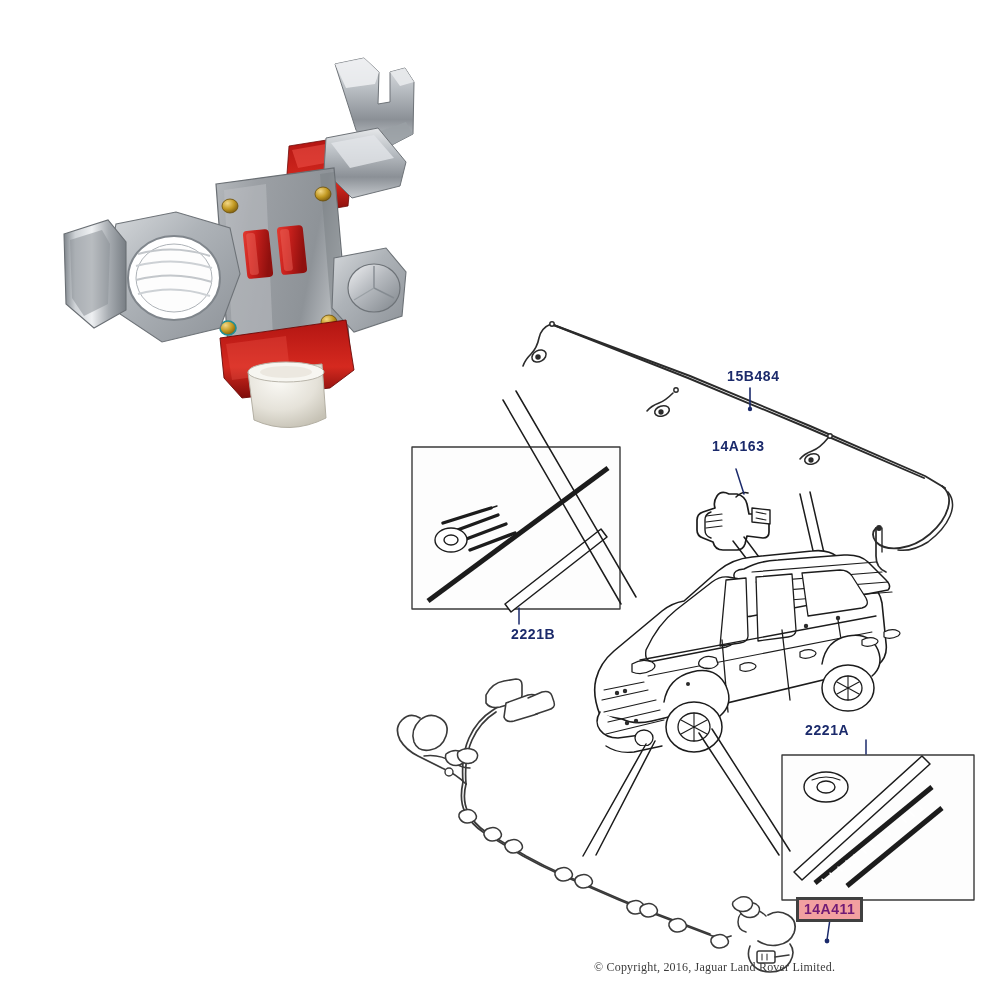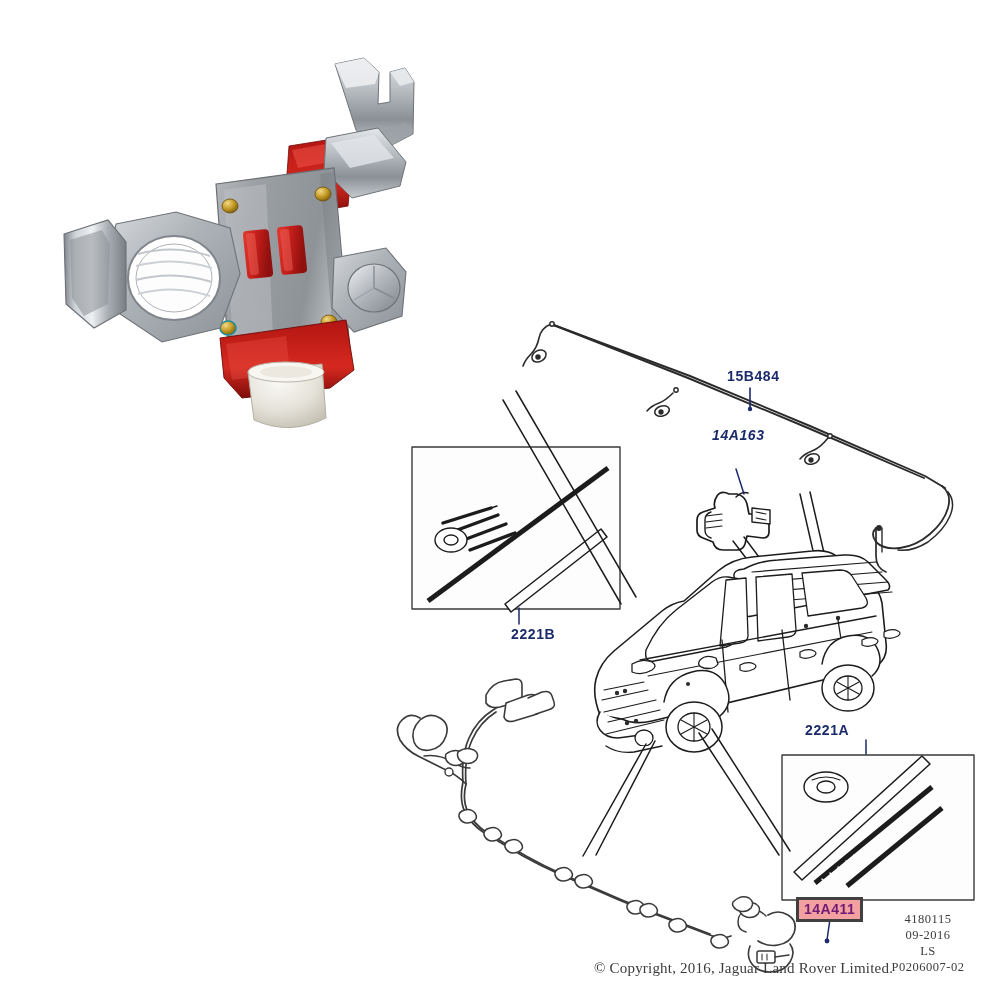--- a/index.html
+++ b/index.html
@@ -43,21 +43,21 @@
     font-size:12.5px;
     letter-spacing:0.5px;
     line-height:16px;
     text-align:center;
     white-space:nowrap;
   }
   .copyright{
     position:absolute;
     color:#3b3b3b;
     font-family:"Liberation Serif", serif;
-    font-size:15px;
+    font-size:12px;
     letter-spacing:0.2px;
     white-space:nowrap;
   }
 </style>
 </head>
 <body>
 
 <div id="stage">
 
   <div class="photo-wrap">
@@ -412,30 +412,24 @@
       <g stroke="#1c1c1c" stroke-width="1.5">
         <path d="M699 733 L779 855"></path>
         <path d="M712 729 L790 851"></path>
       </g>
 
     </g>
   </svg>
 
   <div class="plabel" style="left:727px;top:369px;">15B484</div>
 
-  <div class="plabel" style="left:712px;top:428px;font-style:italic;">14A163</div>
+  <div class="plabel" style="left:712px;top:439px;">14A163</div>
 
   <div class="plabel" style="left:511px;top:627px;">2221B</div>
 
   <div class="plabel" style="left:805px;top:723px;">2221A</div>
 
   <div class="plabel hi" style="left:796px;top:897px;">14A411</div>
 
   <div class="copyright" style="left:594px;top:960px;">© Copyright, 2016, Jaguar Land Rover Limited.</div>
 
-  <div class="meta" style="left:868px;top:911px;width:120px;">
-    <div>4180115</div>
-    <div>09-2016</div>
-    <div>LS</div>
-    <div>P0206007-02</div>
-  </div>
 
 </div>
 
 </body></html>

